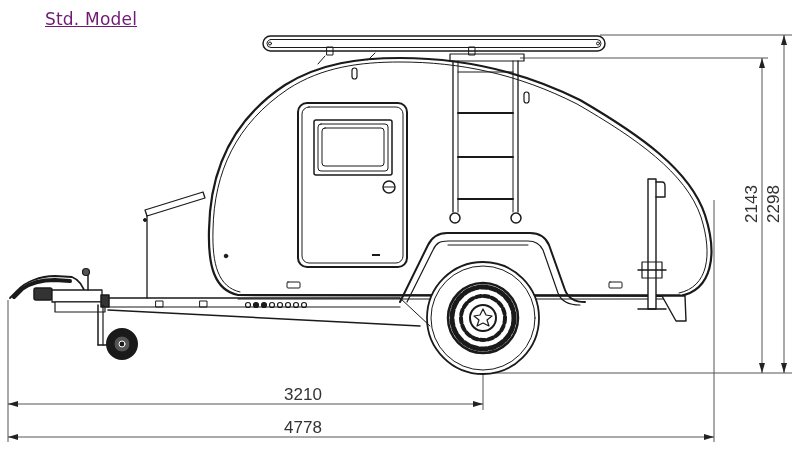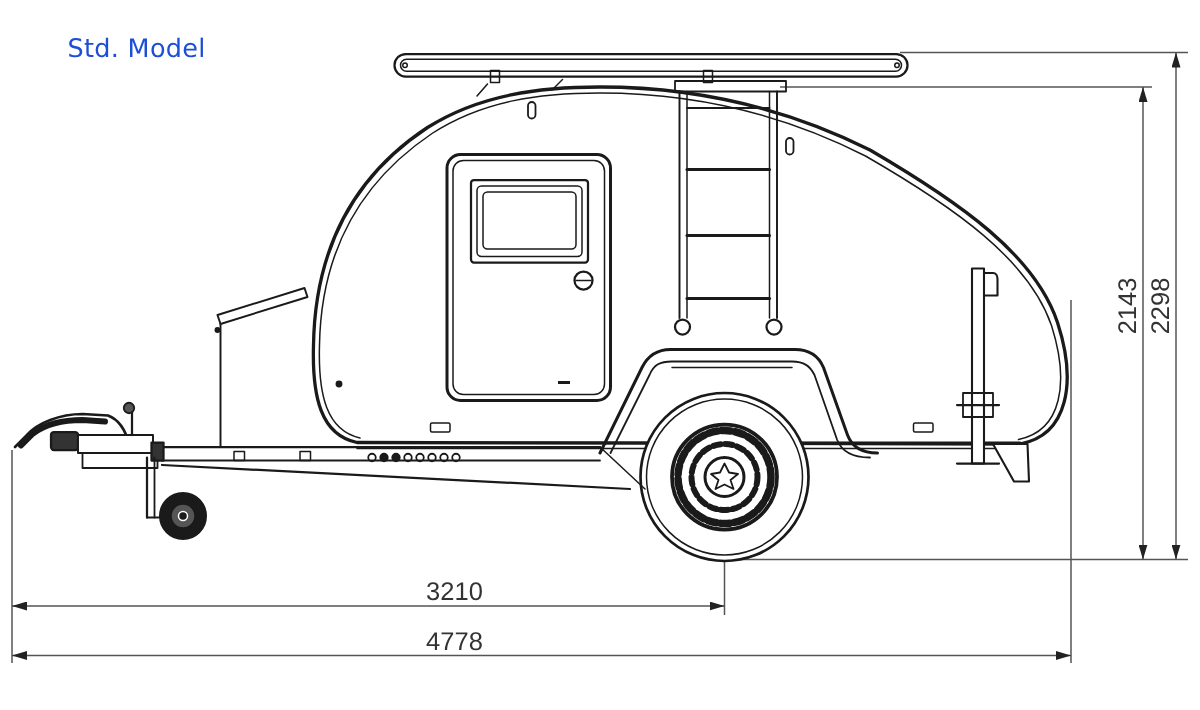--- a/index.html
+++ b/index.html
@@ -1,17 +1,17 @@
 <!DOCTYPE html>
 <html><head>
   <meta charset="utf-8">
   <style>
     html, body { margin: 0; padding: 0; background: #ffffff; }
     body { width: 800px; height: 473px; position: relative; overflow: hidden; font-family: "DejaVu Sans", sans-serif; }
-    .title { position: absolute; left: 45px; top: 23px; font-size: 17px; color: #1d4ed8; letter-spacing: 0.2px; }
+    .title { position: absolute; left: 45px; top: 9px; font-size: 17px; color: #701a75; letter-spacing: 0.2px; text-decoration: underline; }
     svg.drawing { position: absolute; left: 0; top: 0; }
     .dimtext { font-family: "Liberation Sans", sans-serif; font-size: 17px; fill: #333; }
   </style>
 </head>
 <body>
 
 <div class="title">Std. Model</div>
 
 <svg class="drawing" width="800" height="473" viewBox="0 0 800 473">
   <defs>

